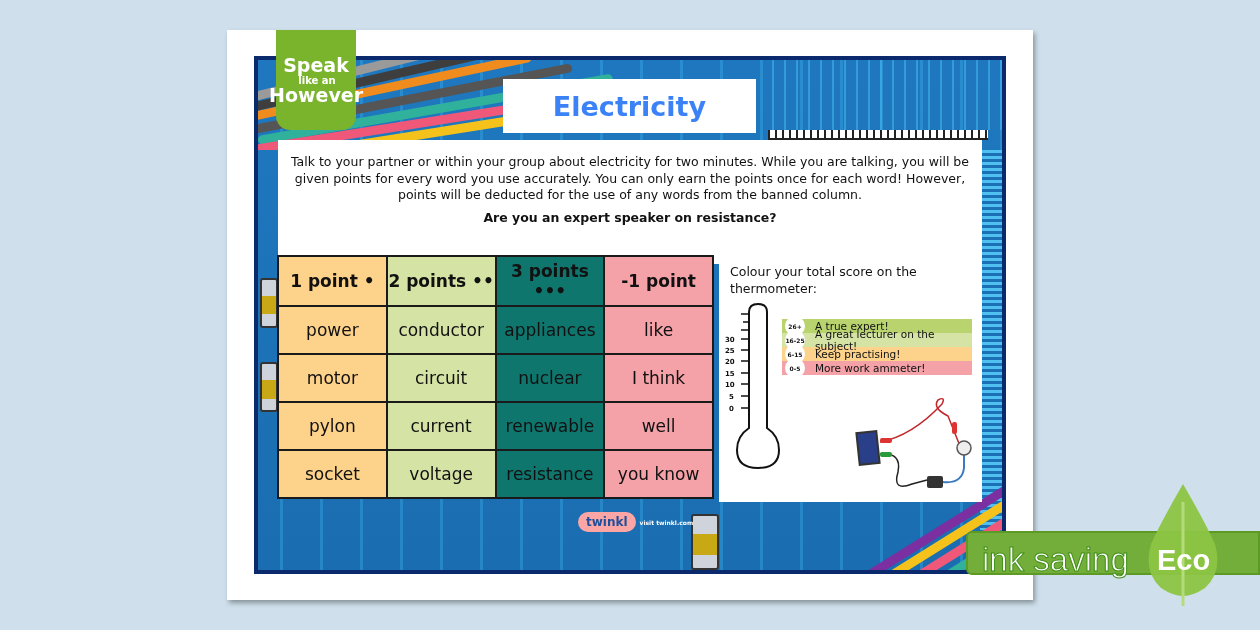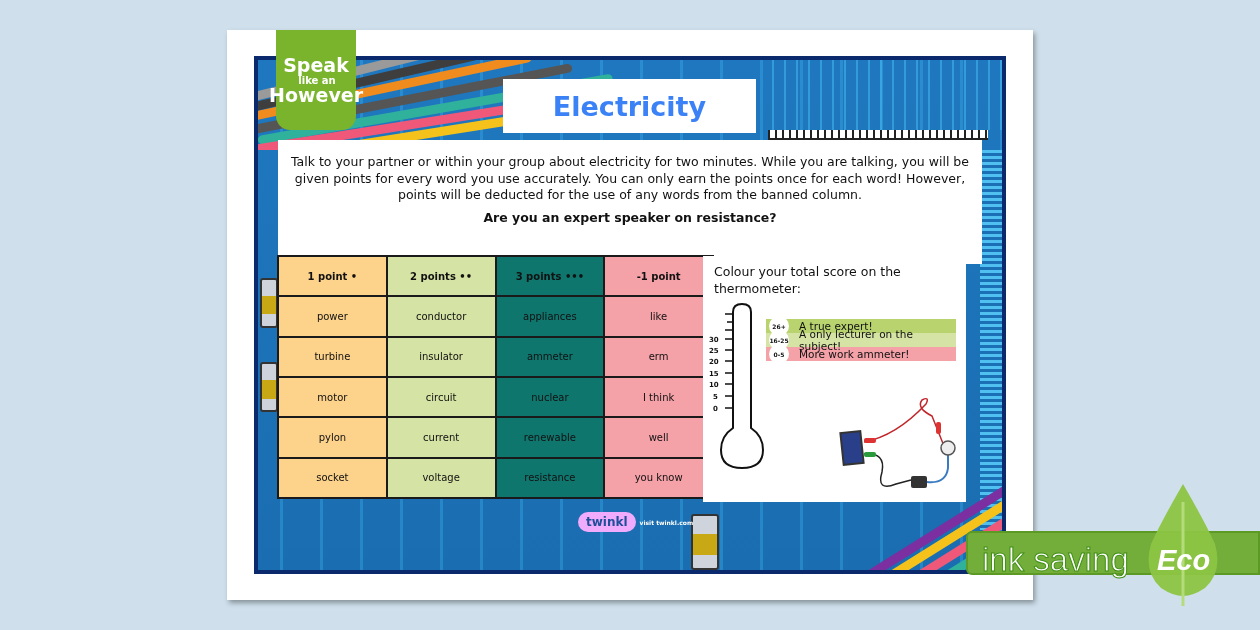--- a/index.html
+++ b/index.html
@@ -82,31 +82,31 @@
     }
     .intro .q { font-weight: bold; margin-top: 6px; font-size: 12.5px; }
     .word-table {
       position: absolute; left: 277px; top: 255px; width: 437px; height: 244px;
       border-collapse: collapse;
       z-index: 3;
       background: #111;
     }
     .word-table td, .word-table th {
       border: 2px solid #1a1a1a;
-      text-align: center; font-size: 10px; color: #111;
+      text-align: center; font-size: 17px; color: #111;
       width: 25%;
     }
     .word-table th { font-weight: bold; height: 40px; }
     .word-table td { height: 40px; }
     .c1 { background: #fdd28b; }
     .c2 { background: #d5e3a4; }
     .c3 { background: #0f766e; }
     .c4 { background: #f4a1a8; }
     .thermo-panel {
-      position: absolute; left: 703px; top: 256px; width: 263px; height: 246px;
+      position: absolute; left: 719px; top: 256px; width: 263px; height: 246px;
       background: #fff; z-index: 3;
     }
     .thermo-title {
       position: absolute; left: 11px; top: 7px; width: 230px;
       font-size: 12.5px; line-height: 17px; color: #111;
     }
     .thermo-svg { position: absolute; left: 4px; top: 46px; }
     .bands {
       position: absolute; left: 63px; top: 63px; width: 190px;
     }
@@ -117,41 +117,41 @@
     .band .badge {
       width: 20px; height: 20px; border-radius: 50%; background: #fff;
       font-size: 6px; font-weight: bold; display: flex; align-items: center; justify-content: center;
       margin-right: 10px; flex: none;
     }
     .circuit-art { position: absolute; left: 133px; top: 140px; }
     .twinkl {
       position: absolute; left: 578px; top: 512px; display: flex; align-items: center; z-index: 4;
     }
     .twinkl .cloud {
-      background: #f0abfc; color: #1d4f9a; font-weight: bold; font-size: 12px;
+      background: #fca5a5; color: #1d4f9a; font-weight: bold; font-size: 12px;
       border-radius: 14px; padding: 3px 8px;
     }
     .twinkl .visit { color: #fff; font-size: 6px; font-weight: bold; margin-left: 4px; }
     .eco {
       position: absolute; left: 966px; top: 531px; width: 294px; height: 44px;
       background: #74ae3a; border-radius: 6px 0 0 6px;
       border: 2px solid #5c9a25;
       z-index: 6;
     }
     .eco-text {
       position: absolute; left: 14px; top: 8px; font-size: 33px; color: #fff;
       font-family: "Liberation Sans", sans-serif;
       -webkit-text-stroke: 1px #3f8f14;
     }
     .leaf {
       position: absolute; left: 1145px; top: 482px; z-index: 7;
     }
     .eco-label {
       position: absolute; left: 1157px; top: 544px; font-size: 29px; font-weight: bold; color: #fff;
-      font-family: "Liberation Sans", sans-serif; z-index: 8; font-style: italic;
+      font-family: "Liberation Sans", sans-serif; z-index: 8;
     }
   </style>
 </head>
 <body>
 
 <div class="sheet"></div>
 
 <div class="board">
   <div class="board-inner"></div>
   <div class="circuit-lines"></div>
@@ -199,26 +199,20 @@
     <th class="c1">1 point •</th>
     <th class="c2">2 points ••</th>
     <th class="c3">3 points •••</th>
     <th class="c4">-1 point</th>
   </tr>
   <tr>
     <td class="c1">power</td>
     <td class="c2">conductor</td>
     <td class="c3">appliances</td>
     <td class="c4">like</td>
-  </tr>
-  <tr>
-    <td class="c1">turbine</td>
-    <td class="c2">insulator</td>
-    <td class="c3">ammeter</td>
-    <td class="c4">erm</td>
   </tr>
   <tr>
     <td class="c1">motor</td>
     <td class="c2">circuit</td>
     <td class="c3">nuclear</td>
     <td class="c4">I think</td>
   </tr>
   <tr>
     <td class="c1">pylon</td>
     <td class="c2">current</td>
@@ -262,21 +256,25 @@
     </g>
   </svg>
 
   <div class="bands">
     <div class="band" style="background:#b9d46f;">
       <span class="badge">26+</span>
       <span>A true expert!</span>
     </div>
     <div class="band" style="background:#d5e3a4;">
       <span class="badge">16-25</span>
-      <span>A only lecturer on the subject!</span>
+      <span>A great lecturer on the subject!</span>
+    </div>
+    <div class="band" style="background:#fdd28b;">
+      <span class="badge">6-15</span>
+      <span>Keep practising!</span>
     </div>
     <div class="band" style="background:#f4a1a8;">
       <span class="badge">0-5</span>
       <span>More work ammeter!</span>
     </div>
   </div>
 
   <svg class="circuit-art" width="125" height="100" viewBox="0 0 125 100">
     <rect x="6" y="36" width="20" height="32" fill="#2a3f8a" stroke="#333" stroke-width="2" transform="rotate(-6 16 52)"></rect>
     <path d="M28 46 Q60 40 90 8 Q94 0 86 4 Q80 12 96 20 L108 50" fill="none" stroke="#c0262a" stroke-width="1.5"></path>

